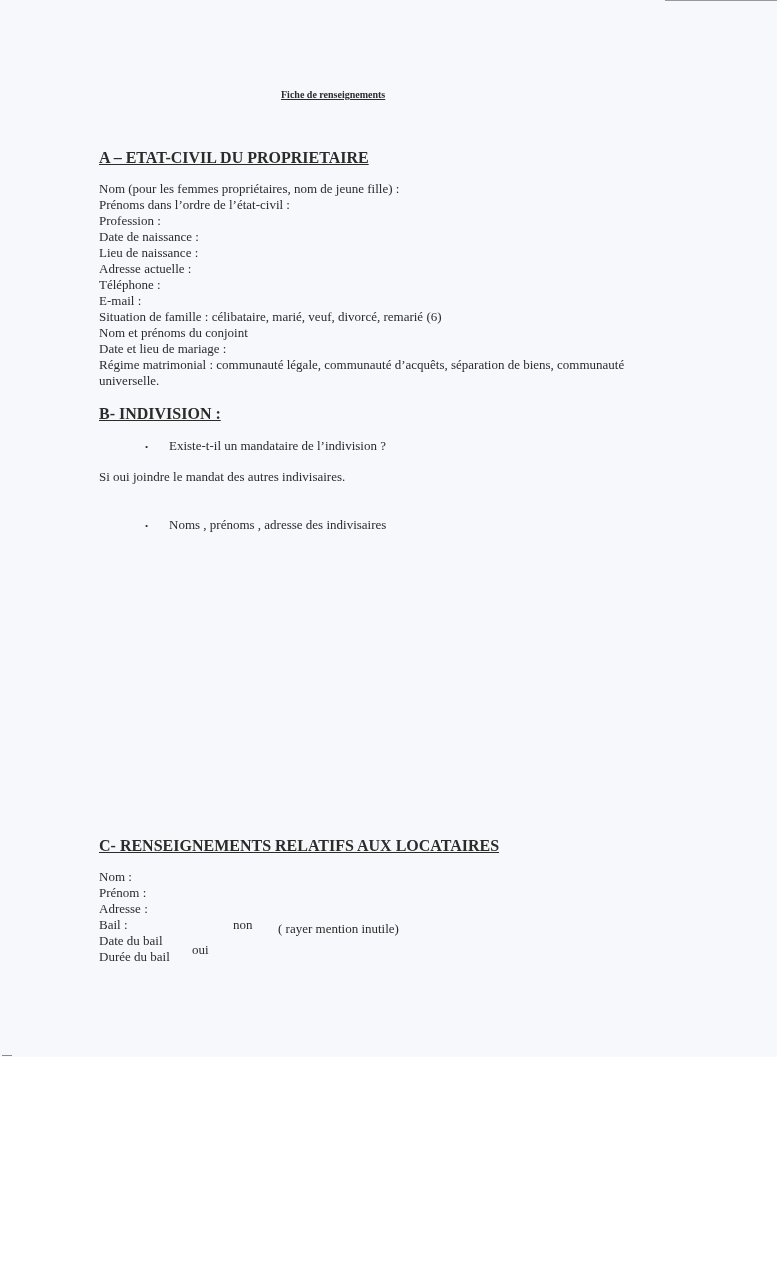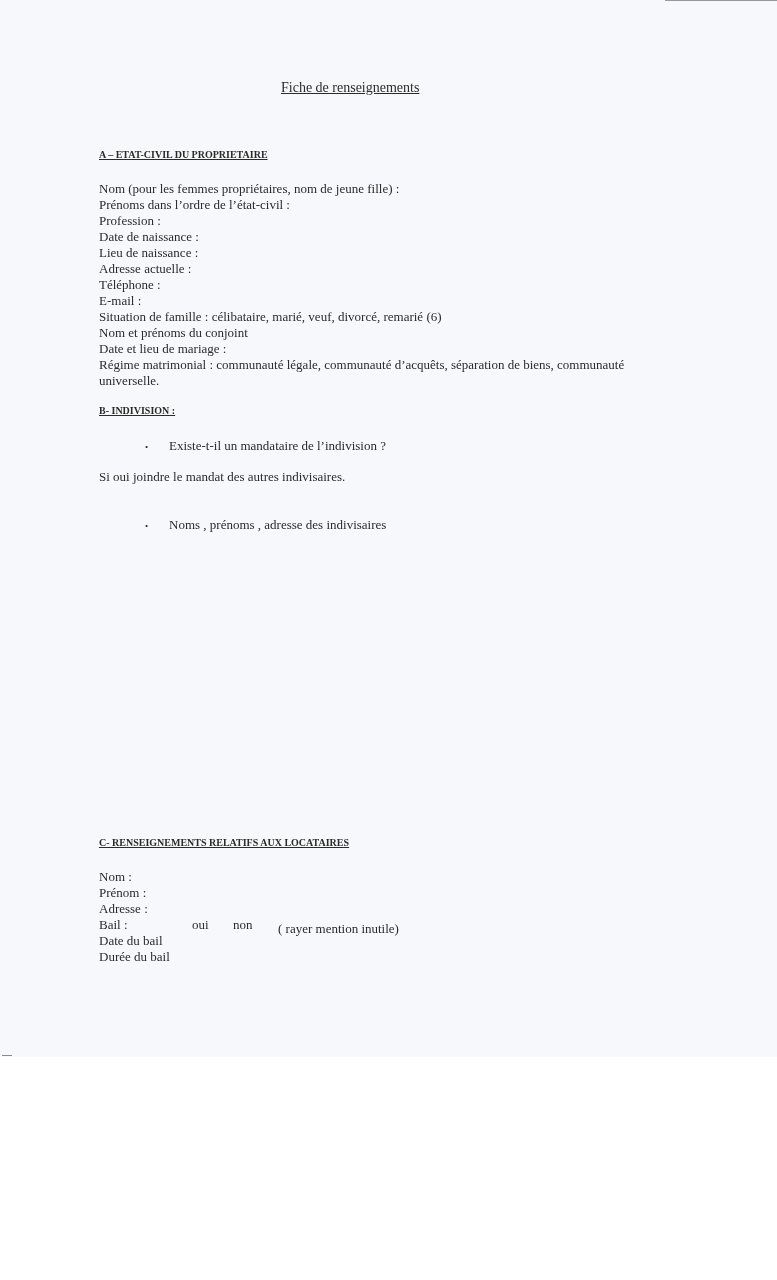--- a/index.html
+++ b/index.html
@@ -15,26 +15,26 @@
     }
     .scan-edge-top {
       position: absolute; left: 665px; top: 0; width: 112px; height: 1px;
       background: #9a9a9a;
     }
     .scan-edge-bottom {
       position: absolute; left: 2px; top: 1055px; width: 10px; height: 1px;
       background: #8a8a8a;
     }
     .doc-title {
-      position: absolute; left: 281px; top: 80px;
-      font-size: 14px; font-weight: normal; text-decoration: underline;
+      position: absolute; left: 281px; top: 89px;
+      font-size: 10px; font-weight: bold; text-decoration: underline;
     }
     .section-heading {
       position: absolute; left: 99px;
-      font-size: 10px; font-weight: bold; text-decoration: underline;
+      font-size: 16px; font-weight: bold; text-decoration: underline;
       white-space: nowrap;
     }
     .line {
       position: absolute; left: 99px; font-size: 13px; line-height: 16px;
       white-space: nowrap;
     }
     .wrap { white-space: normal; width: 580px; }
     .bullet {
       position: absolute; left: 121px; font-size: 13px; white-space: nowrap; margin-left: 24px;
     }
@@ -77,17 +77,17 @@
 <div class="bullet" style="top:517px">
   <span class="dot">•</span><span>Noms , prénoms , adresse des indivisaires</span>
 </div>
 
 <div class="section-heading" style="top:837px">C- RENSEIGNEMENTS  RELATIFS  AUX LOCATAIRES</div>
 
 <div class="line" style="top:869px">Nom :</div>
 <div class="line" style="top:885px">Prénom :</div>
 <div class="line" style="top:901px">Adresse :</div>
 <div class="line" style="top:917px">Bail :</div>
-<span class="opt" style="left:192px; top:917px">oui</span>
+<span class="opt" style="left:192px; top:942px">oui</span>
 <span class="opt" style="left:233px; top:917px">non</span>
 <span class="opt small" style="left:278px; top:921px">( rayer mention inutile)</span>
 <div class="line" style="top:933px">Date du bail</div>
 <div class="line" style="top:949px">Durée du bail</div>
 
 </body></html>

